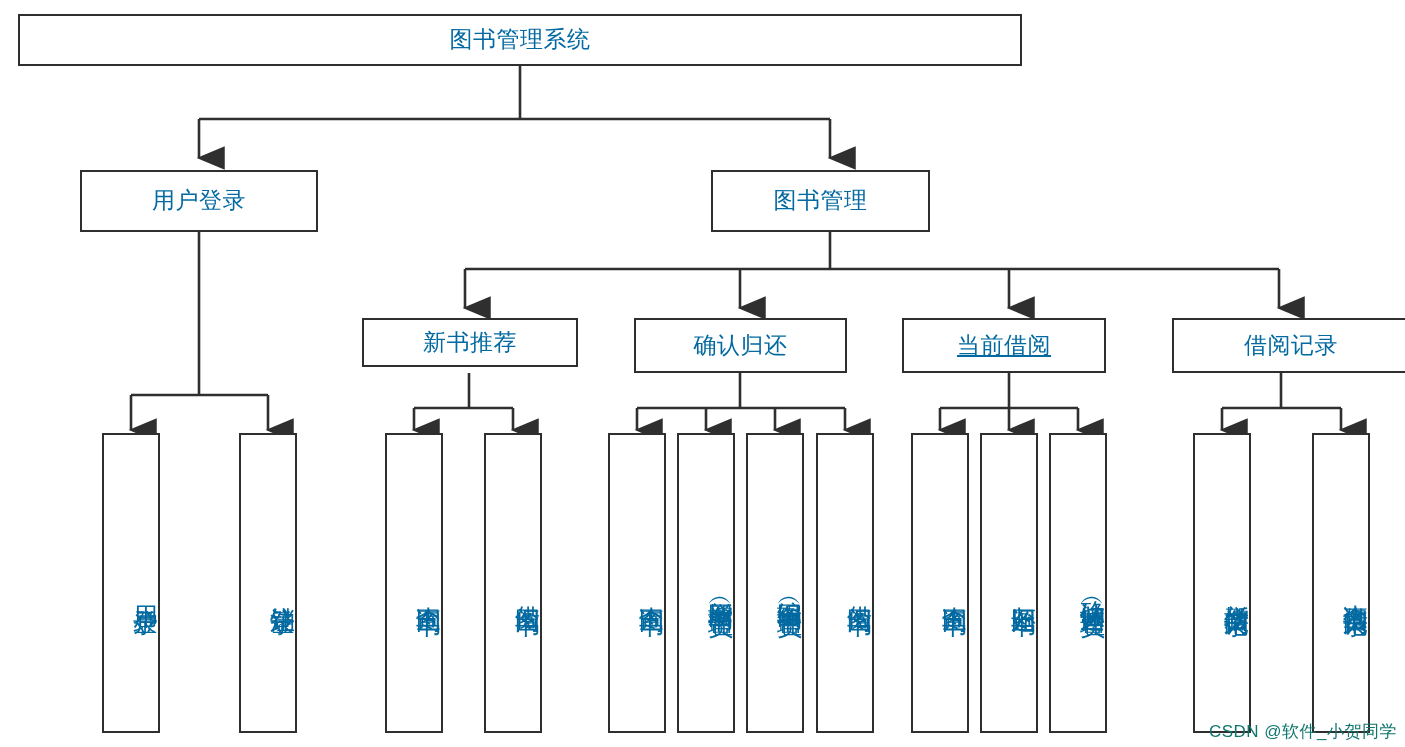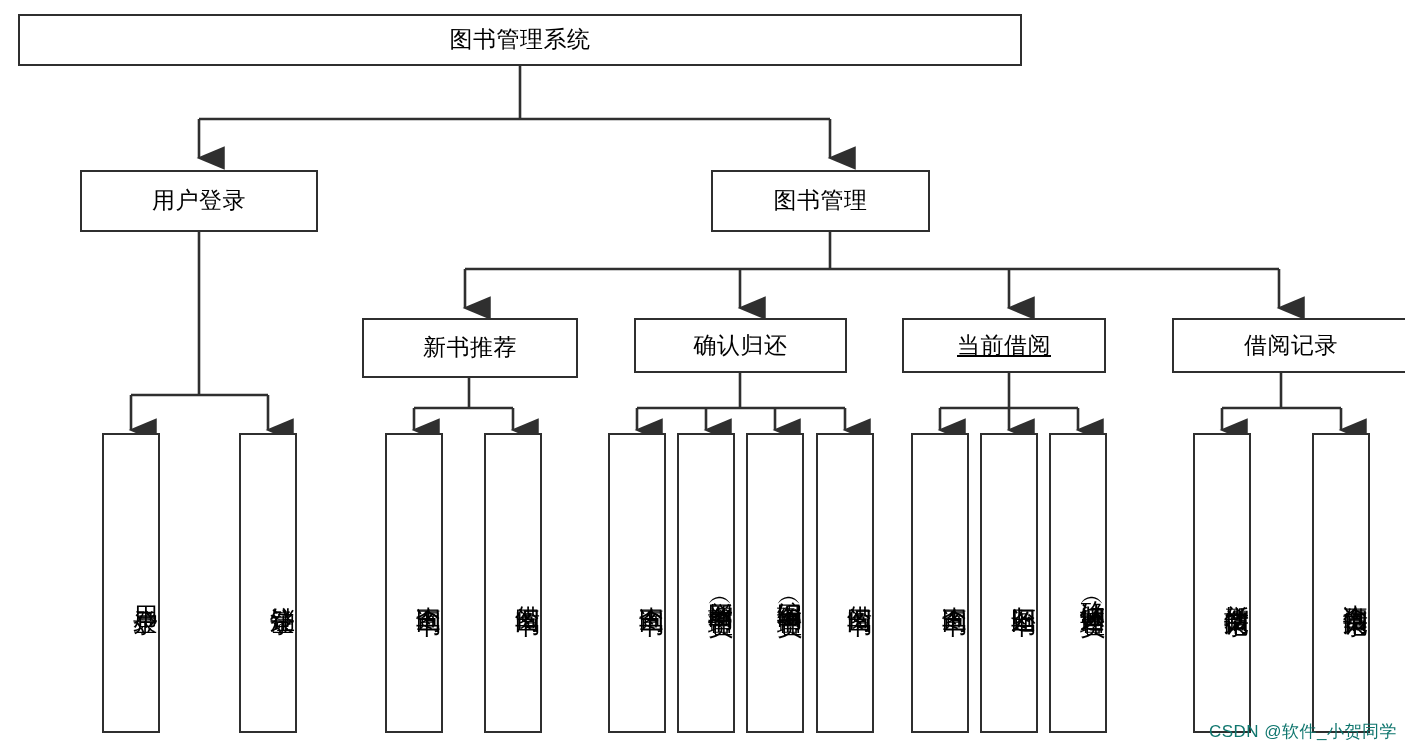--- a/index.html
+++ b/index.html
@@ -27,21 +27,21 @@
     pointer-events: none;
   }
   .node {
     position: absolute;
     box-sizing: border-box;
     border: 2.5px solid #2f2f2f;
     background: #ffffff;
     display: flex;
     align-items: center;
     justify-content: center;
-    color: #000000;
+    color: #0369a1;
     text-align: right;
   }
   .node .label {
     display: block;
     line-height: 1.18;
     letter-spacing: 0.5px;
   }
   .node-root .label,
   .node-l2 .label,
   .node-l3 .label {
@@ -130,21 +130,21 @@
     <span class="label">图书管理系统</span>
   </div>
 
   <div class="node node-l2" style="left:80px; top:170px; width:238px; height:62px;">
     <span class="label">用户登录</span>
   </div>
   <div class="node node-l2" style="left:711px; top:170px; width:219px; height:62px;">
     <span class="label">图书管理</span>
   </div>
 
-  <div class="node node-l3" style="left:362px; top:318px; width:216px; height:60px;">
+  <div class="node node-l3" style="left:362px; top:318px; width:216px; height:49px;">
     <span class="label">新书推荐</span>
   </div>
   <div class="node node-l3" style="left:634px; top:318px; width:213px; height:55px;">
     <span class="label">确认归还</span>
   </div>
   <div class="node node-l3" style="left:902px; top:318px; width:204px; height:55px;text-decoration:underline;">
     <span class="label">当前借阅</span>
   </div>
   <div class="node node-l3" style="left:1172px; top:318px; width:238px; height:55px;">
     <span class="label">借阅记录</span>

